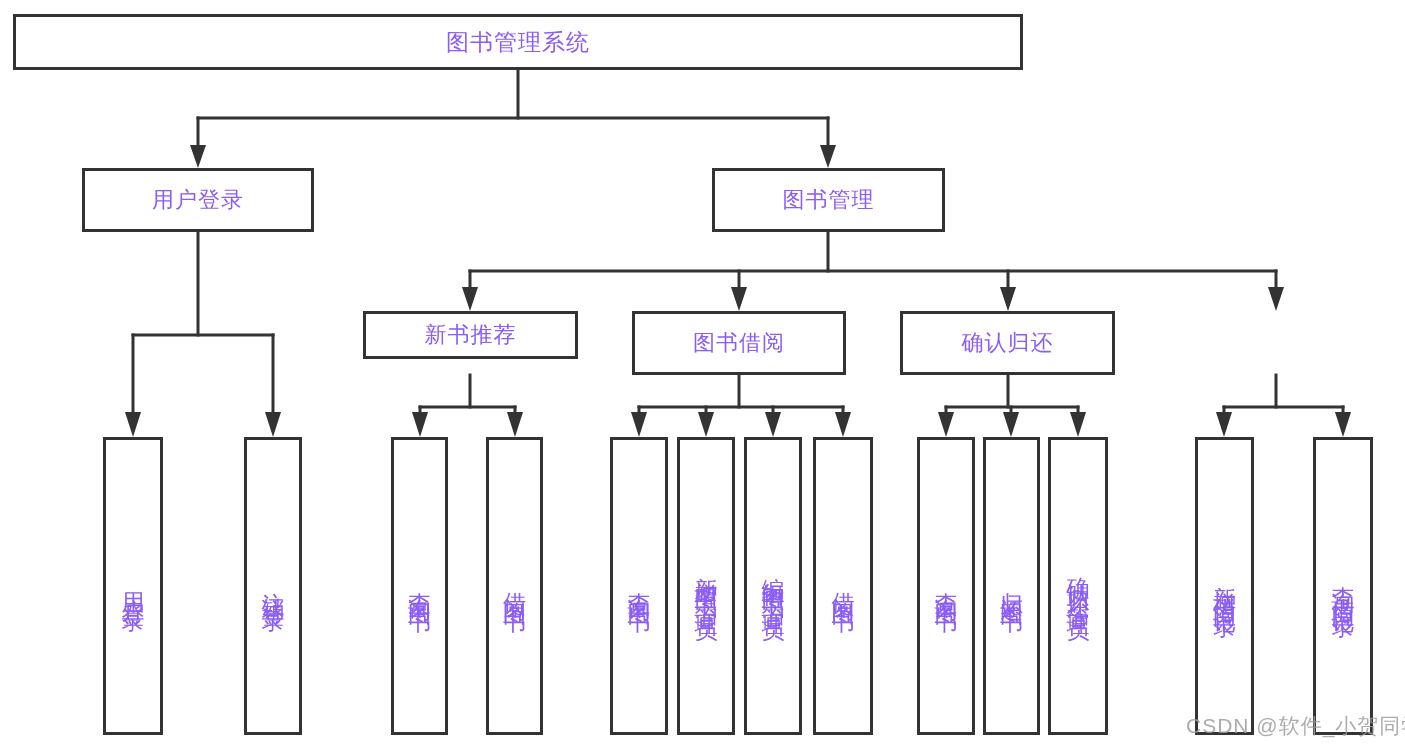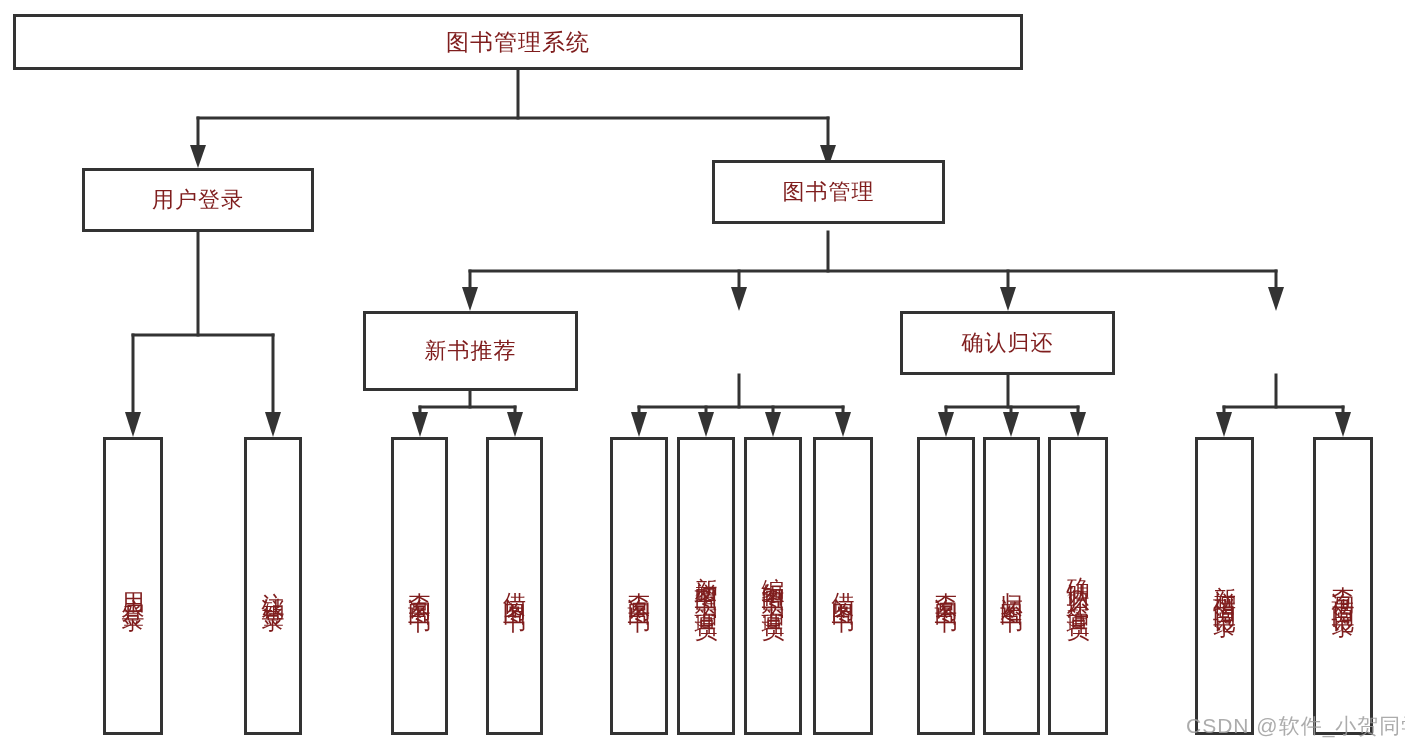--- a/index.html
+++ b/index.html
@@ -15,40 +15,40 @@
     position: absolute;
     left: 0; top: 0;
     width: 1405px; height: 747px;
     pointer-events: none;
   }
   .node {
     position: absolute;
     box-sizing: border-box;
     background: #ffffff;
     border: 3px solid #333333;
-    color: #7f1d1d;
+    color: #8b5cf6;
     display: flex;
     align-items: center;
     justify-content: center;
   }
   .hbox { font-size: 22px; letter-spacing: 1px; }
   .root-box { font-size: 23px; }
   .vbox .vtext {
     writing-mode: vertical-rl;
     text-orientation: mixed;
     font-size: 23px;
     letter-spacing: 6px;
     line-height: 1;
     white-space: nowrap;
   }
   
   .n-root            { left: 13px;  top: 14px;  width: 1010px; height: 56px; }
   .n-user-login      { left: 82px;  top: 168px; width: 232px;  height: 64px; }
-  .n-book-mgmt       { left: 712px; top: 160px; width: 233px;  height: 64px; }
-  .n-new-book-rec    { left: 363px; top: 311px; width: 215px;  height: 80px; }
+  .n-book-mgmt       { left: 712px; top: 168px; width: 233px;  height: 64px; }
+  .n-new-book-rec    { left: 363px; top: 311px; width: 215px;  height: 48px; }
   .n-book-borrow     { left: 632px; top: 311px; width: 214px;  height: 64px; }
   .n-current-borrow  { left: 900px; top: 311px; width: 215px;  height: 64px; }
   .n-borrow-records  { left: 1169px;top: 311px; width: 214px;  height: 64px; }
   .leaf { top: 437px; height: 298px; }
   .l-login           { left: 103px;  width: 60px; }
   .l-logout          { left: 244px;  width: 58px; }
   .l-query-book-1    { left: 391px;  width: 57px; }
   .l-borrow-book-1   { left: 486px;  width: 57px; }
   .l-query-book-2    { left: 610px;  width: 58px; }
   .l-add-book        { left: 677px;  width: 58px; }
@@ -158,20 +158,23 @@
   <div class="node hbox n-user-login">
     <span>用户登录</span>
   </div>
   <div class="node hbox n-book-mgmt">
     <span>图书管理</span>
   </div>
 
   <div class="node hbox n-new-book-rec">
     <span>新书推荐</span>
   </div>
+  <div class="node hbox n-book-borrow">
+    <span>图书借阅</span>
+  </div>
   <div class="node hbox n-current-borrow">
     <span>确认归还</span>
   </div>
 
   <div class="node vbox leaf l-login">
     <span class="vtext">用户登录</span>
   </div>
   <div class="node vbox leaf l-logout">
     <span class="vtext">注销登录</span>
   </div>

